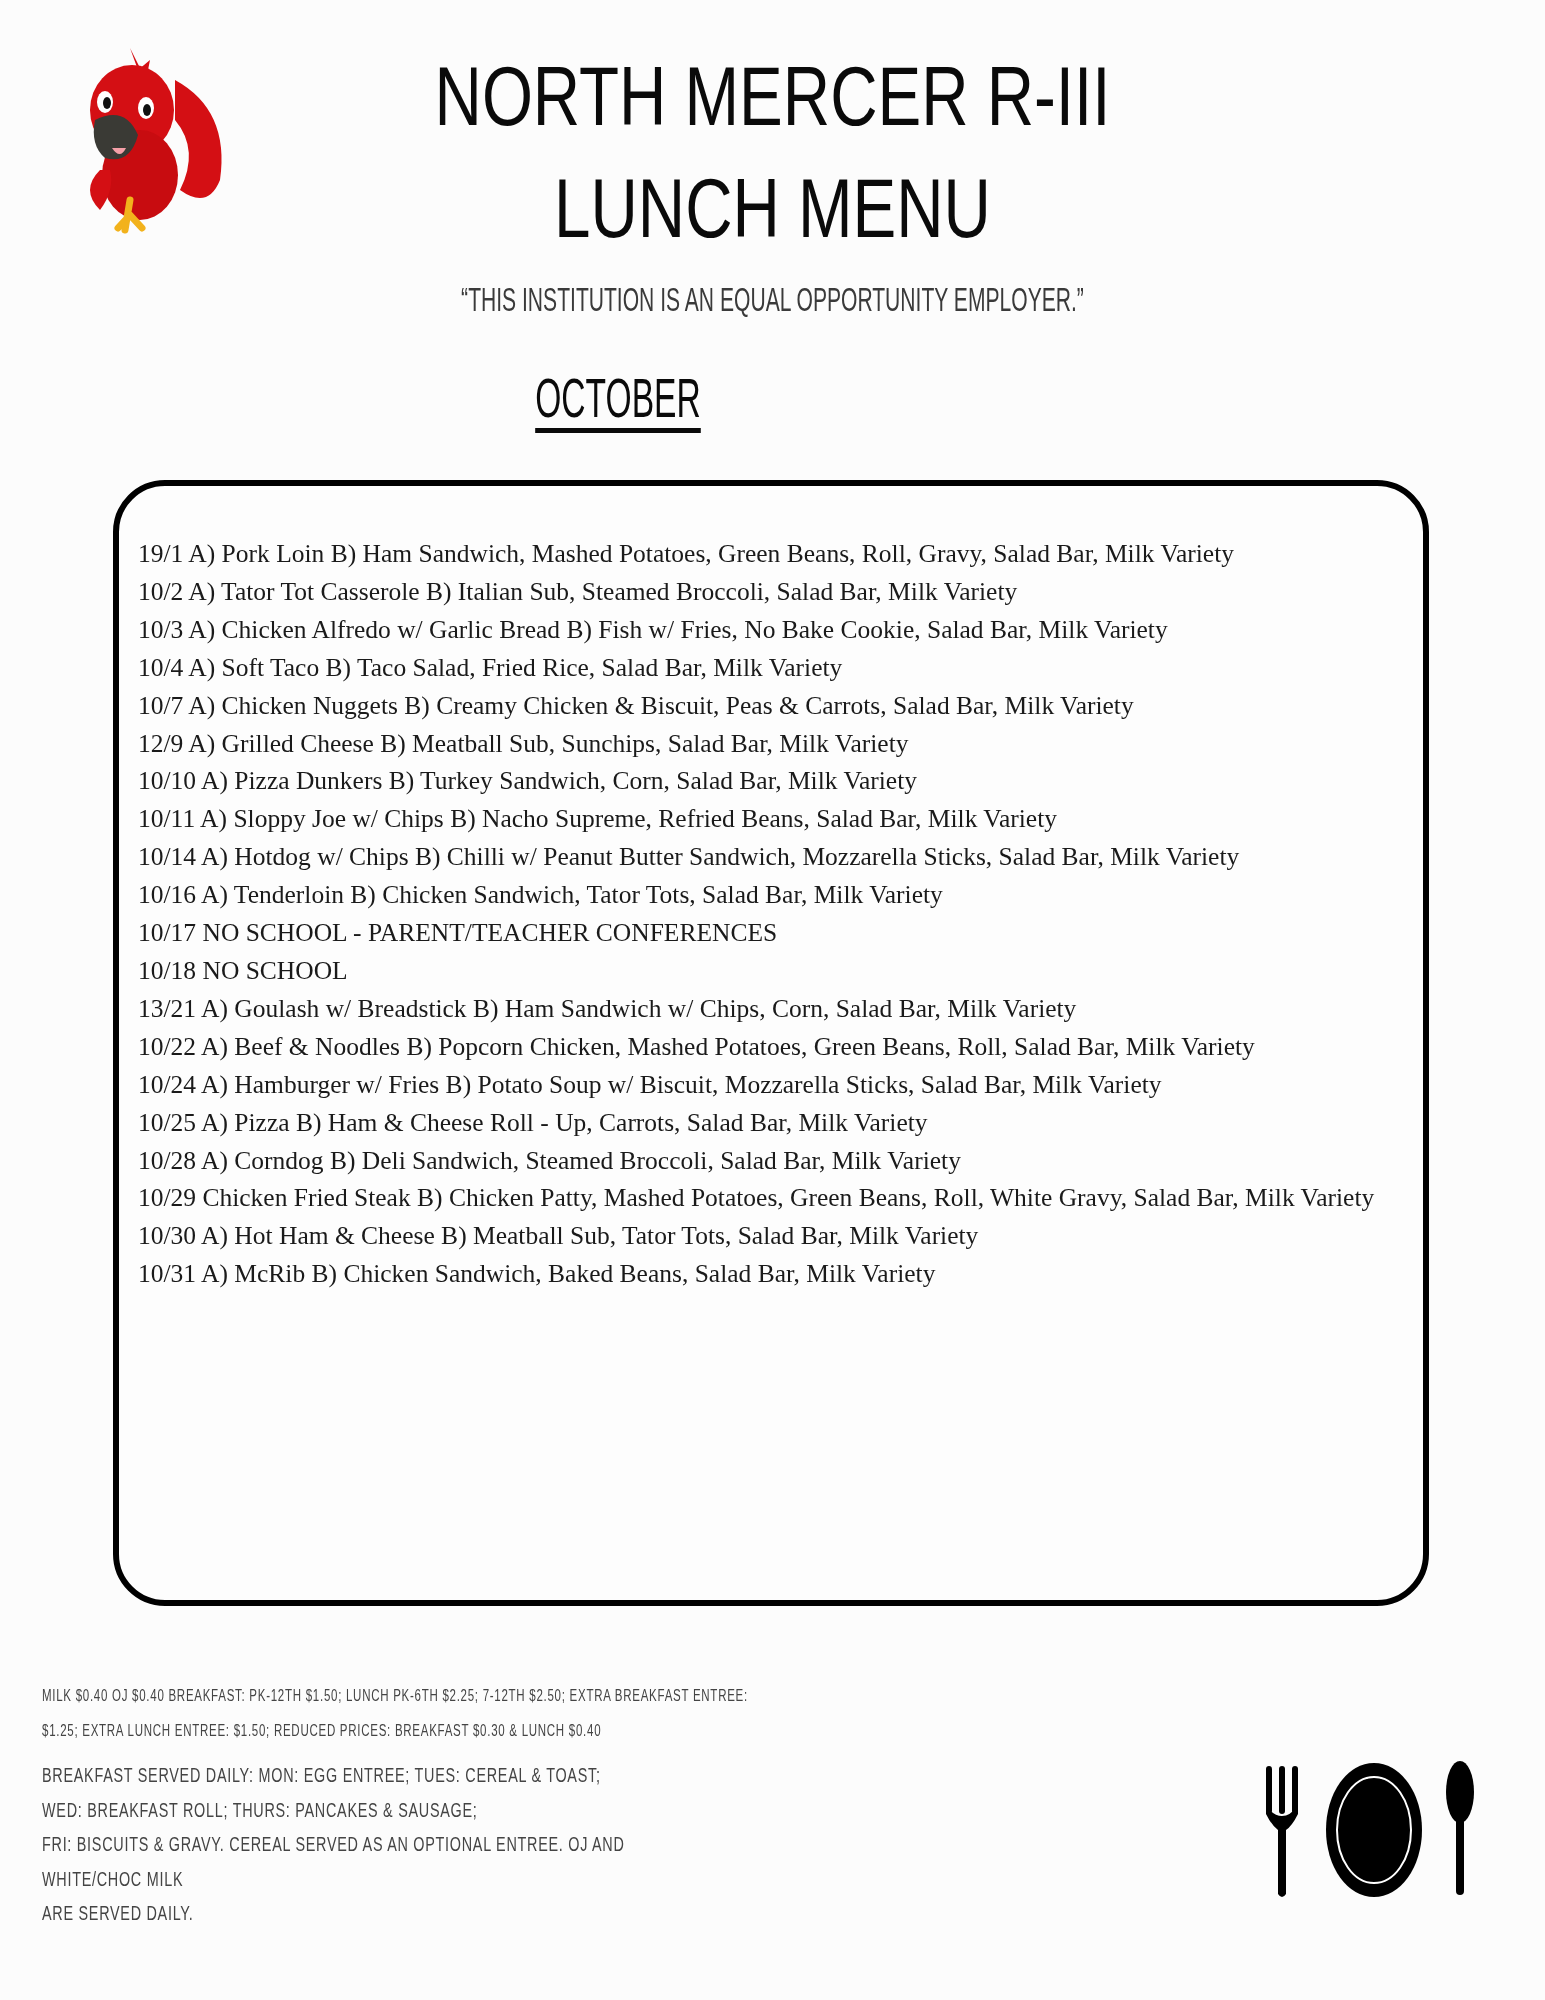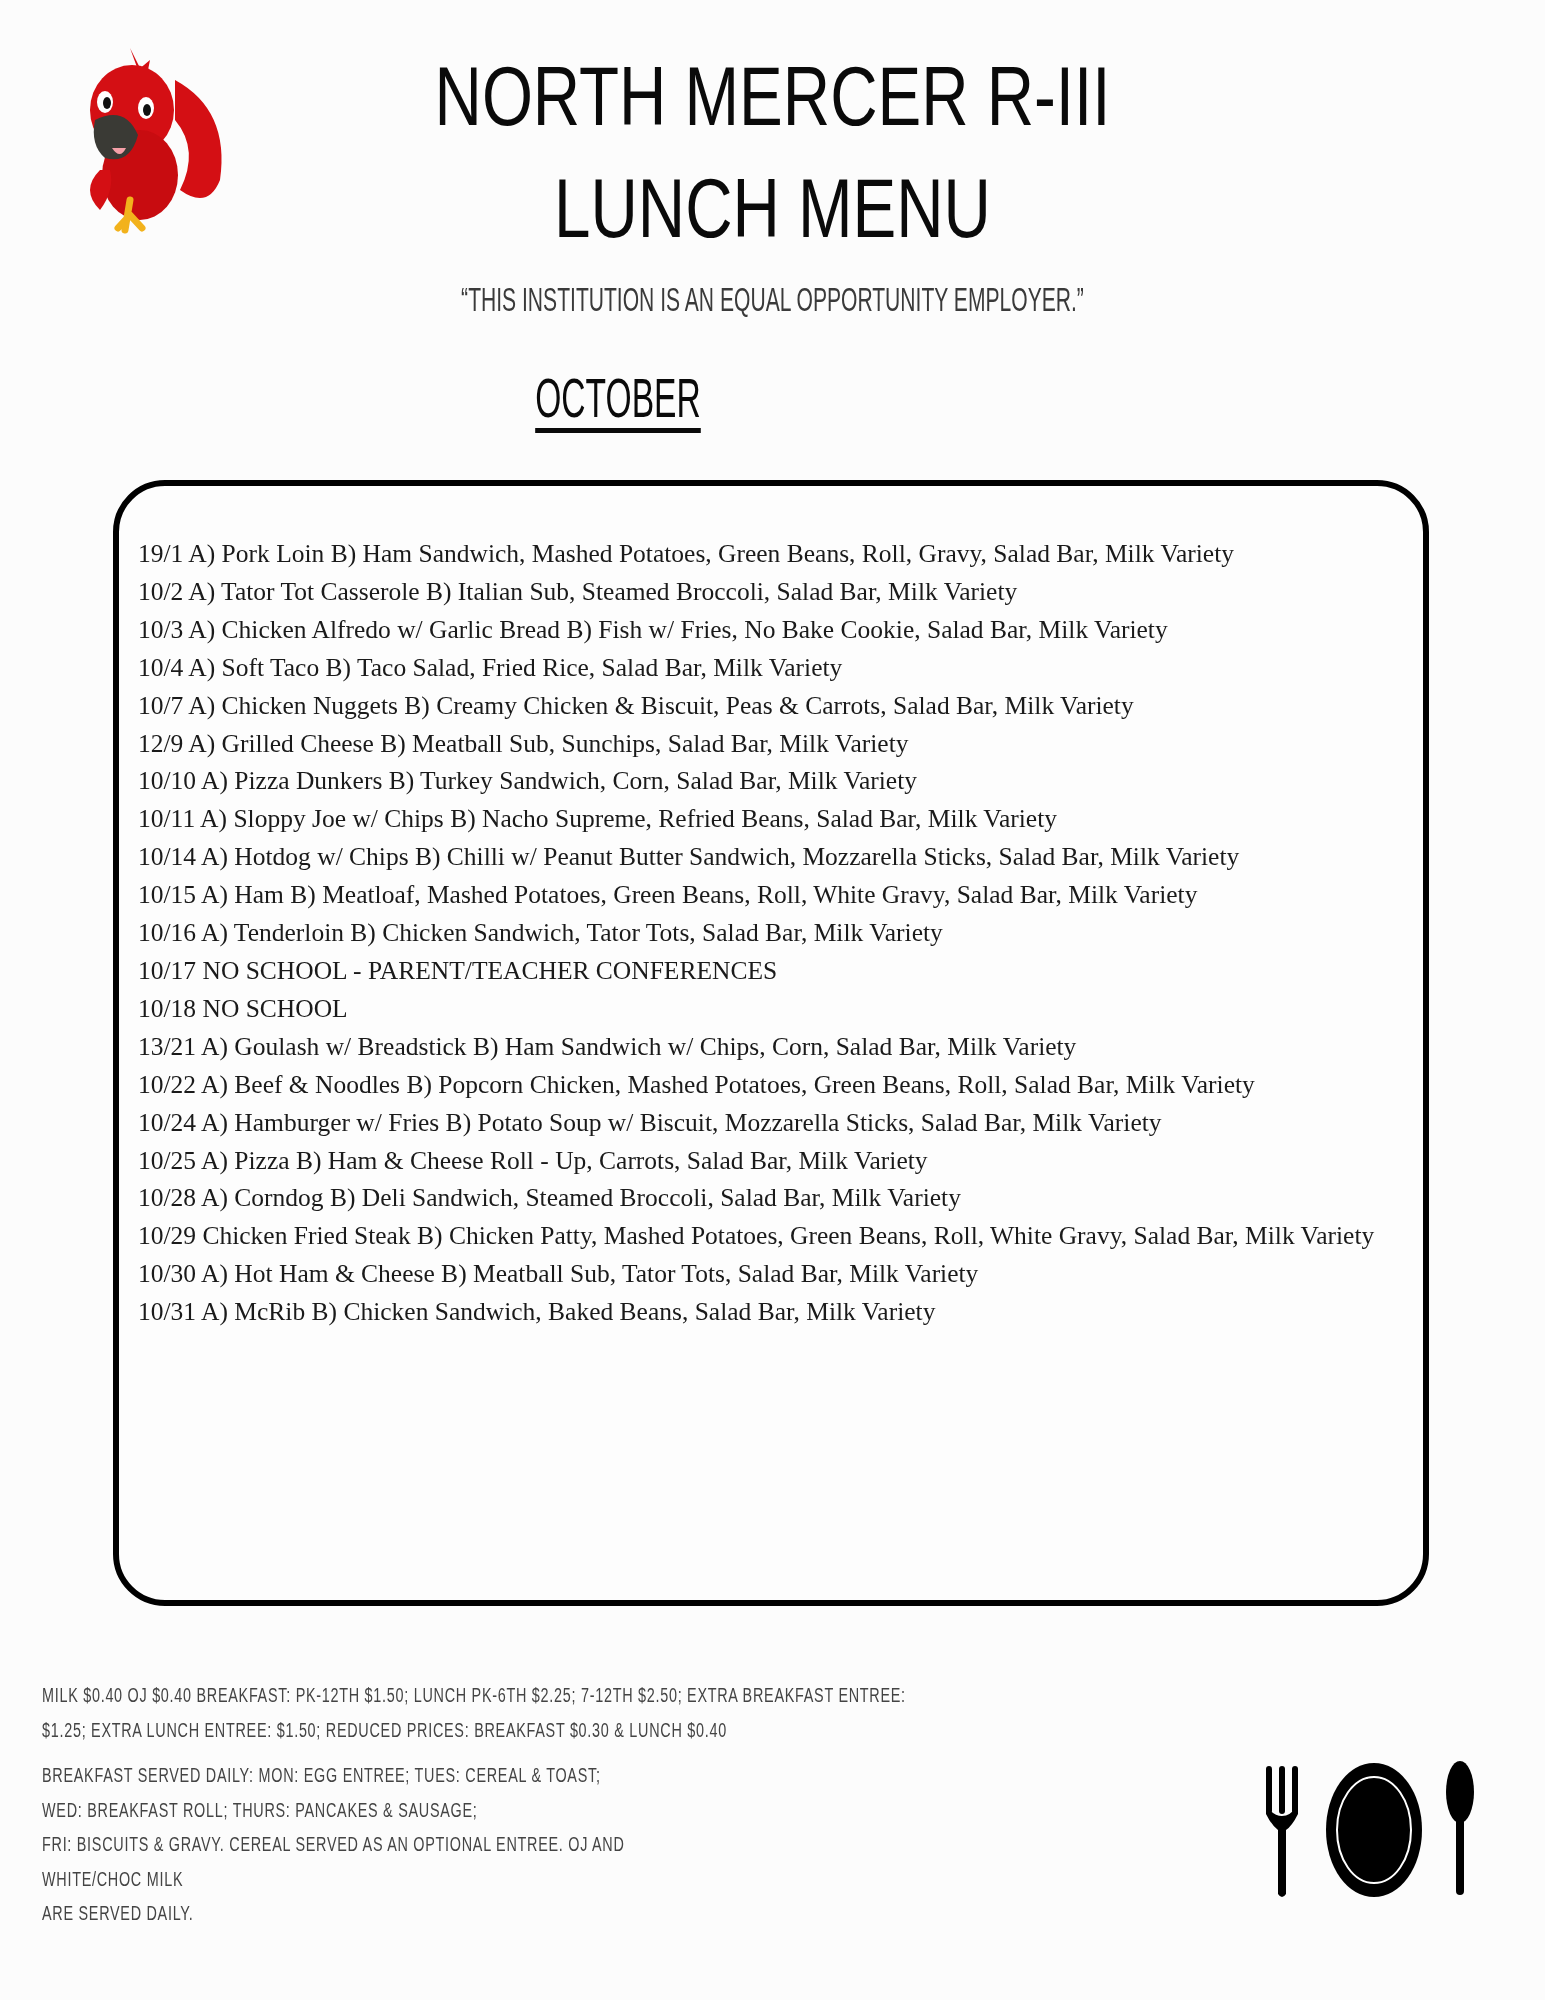--- a/index.html
+++ b/index.html
@@ -51,21 +51,21 @@
     position: absolute; left: 138px; top: 535px; width: 1250px;
     font-family: "Liberation Serif", serif;
     font-size: 25.5px; line-height: 37.9px;
     color: #1a1a1a;
     margin: 0; padding: 0; list-style: none;
   }
   .menu-list li { margin: 0; padding: 0; }
   .prices {
     position: absolute; left: 42px; top: 1678px; width: 1460px;
     font-family: "Liberation Sans", sans-serif;
-    font-size: 20px; line-height: 35px; color: #444;
+    font-size: 16px; line-height: 35px; color: #444;
     letter-spacing: 1px;
   }
   .breakfast {
     position: absolute; left: 42px; top: 1758px; width: 900px;
     font-family: "Liberation Sans", sans-serif;
     font-size: 20px; line-height: 34.5px; color: #444;
     letter-spacing: 1px;
   }
   .breakfast div { white-space: nowrap; }
   .scale-text { display: inline-block; transform: scaleX(0.72); transform-origin: left top; white-space: nowrap; }
@@ -104,21 +104,20 @@
 <ul class="menu-list">
   <li>19/1 A) Pork Loin B) Ham Sandwich, Mashed Potatoes, Green Beans, Roll, Gravy, Salad Bar, Milk Variety</li>
   <li>10/2 A) Tator Tot Casserole B) Italian Sub, Steamed Broccoli, Salad Bar, Milk Variety</li>
   <li>10/3 A) Chicken Alfredo w/ Garlic Bread B) Fish w/ Fries, No Bake Cookie, Salad Bar, Milk Variety</li>
   <li>10/4 A) Soft Taco B) Taco Salad, Fried Rice, Salad Bar, Milk Variety</li>
   <li>10/7 A) Chicken Nuggets B) Creamy Chicken &amp; Biscuit, Peas &amp; Carrots, Salad Bar, Milk Variety</li>
   <li>12/9 A) Grilled Cheese B) Meatball Sub, Sunchips, Salad Bar, Milk Variety</li>
   <li>10/10 A) Pizza Dunkers B) Turkey Sandwich, Corn, Salad Bar, Milk Variety</li>
   <li>10/11 A) Sloppy Joe w/ Chips B) Nacho Supreme, Refried Beans, Salad Bar, Milk Variety</li>
   <li>10/14 A) Hotdog w/ Chips B) Chilli w/ Peanut Butter Sandwich, Mozzarella Sticks, Salad Bar, Milk Variety</li>
-  <li>10/15 A) Ham B) Meatloaf, Mashed Potatoes, Green Beans, Roll, White Gravy, Salad Bar, Milk Variety</li>
   <li>10/16 A) Tenderloin B) Chicken Sandwich, Tator Tots, Salad Bar, Milk Variety</li>
   <li>10/17 NO SCHOOL - PARENT/TEACHER CONFERENCES</li>
   <li>10/18 NO SCHOOL</li>
   <li>13/21 A) Goulash w/ Breadstick B) Ham Sandwich w/ Chips, Corn, Salad Bar, Milk Variety</li>
   <li>10/22 A) Beef &amp; Noodles B) Popcorn Chicken, Mashed Potatoes, Green Beans, Roll, Salad Bar, Milk Variety</li>
   <li>10/24 A) Hamburger w/ Fries B) Potato Soup w/ Biscuit, Mozzarella Sticks, Salad Bar, Milk Variety</li>
   <li>10/25 A) Pizza B) Ham &amp; Cheese Roll - Up, Carrots, Salad Bar, Milk Variety</li>
   <li>10/28 A) Corndog B) Deli Sandwich, Steamed Broccoli, Salad Bar, Milk Variety</li>
   <li>10/29 Chicken Fried Steak B) Chicken Patty, Mashed Potatoes, Green Beans, Roll, White Gravy, Salad Bar, Milk Variety</li>
   <li>10/30 A) Hot Ham &amp; Cheese B) Meatball Sub, Tator Tots, Salad Bar, Milk Variety</li>

